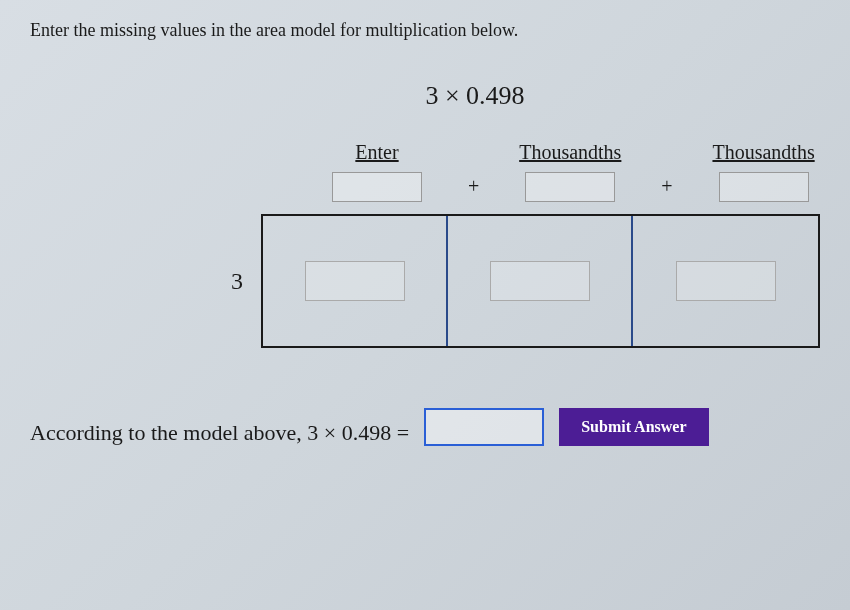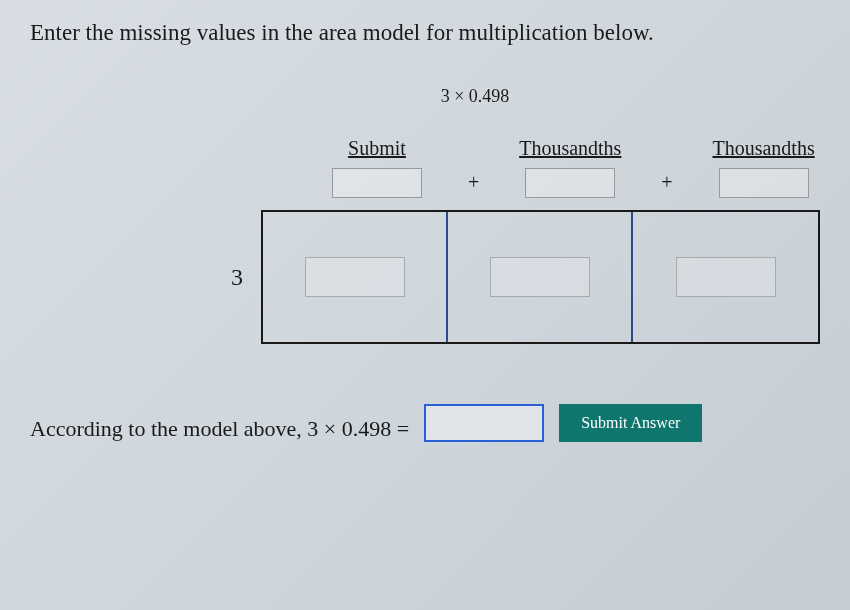--- a/index.html
+++ b/index.html
@@ -11,27 +11,27 @@
       width: 850px;
       height: 610px;
       font-family: Georgia, 'Times New Roman', serif;
       background: linear-gradient(135deg, #d8dee4 0%, #cfd6dc 50%, #c5ccd3 100%);
       color: #1a1a1a;
       padding: 20px 30px;
       position: relative;
       overflow: hidden;
     }
     .instruction {
-      font-size: 23px;
+      font-size: 18px;
       font-weight: normal;
       margin-bottom: 40px;
     }
     .expression {
       text-align: center;
-      font-size: 18px;
+      font-size: 26px;
       margin-bottom: 30px;
       margin-left: 100px;
     }
     .col-header {
       width: 170px;
       text-align: center;
       font-size: 20px;
       text-decoration: underline;
     }
     .small-input {
@@ -96,27 +96,28 @@
     .final-input {
       width: 120px;
       height: 38px;
       border: 2px solid #2a5fd6;
       background: rgba(255,255,255,0.4);
       margin: 0 15px;
       text-align: center;
       font-size: 18px;
     }
     .submit-btn {
-      background: #0f766e;
+      background: #4c1d95;
       color: white;
       border: none;
       padding: 10px 22px;
       font-size: 16px;
       font-family: Georgia, serif;
       cursor: pointer;
+      font-weight: bold;
     }
     .header-stack {
       display: flex;
       flex-direction: column;
       align-items: center;
       width: 170px;
     }
     .header-stack .col-header {
       margin-bottom: 8px;
     }
@@ -133,21 +134,21 @@
   </style>
 </head>
 <body>
 
 <div class="instruction">Enter the missing values in the area model for multiplication below.</div>
 
 <div class="expression">3 × 0.498</div>
 
 <div class="combined-header-row">
   <div class="header-stack">
-    <div class="col-header">Submit</div>
+    <div class="col-header">Enter</div>
     <input class="small-input" type="text" style="">
   </div>
   <div class="plus-sign">+</div>
   <div class="header-stack">
     <div class="col-header">Thousandths</div>
     <input class="small-input" type="text" style="">
   </div>
   <div class="plus-sign">+</div>
   <div class="header-stack">
     <div class="col-header">Thousandths</div>

